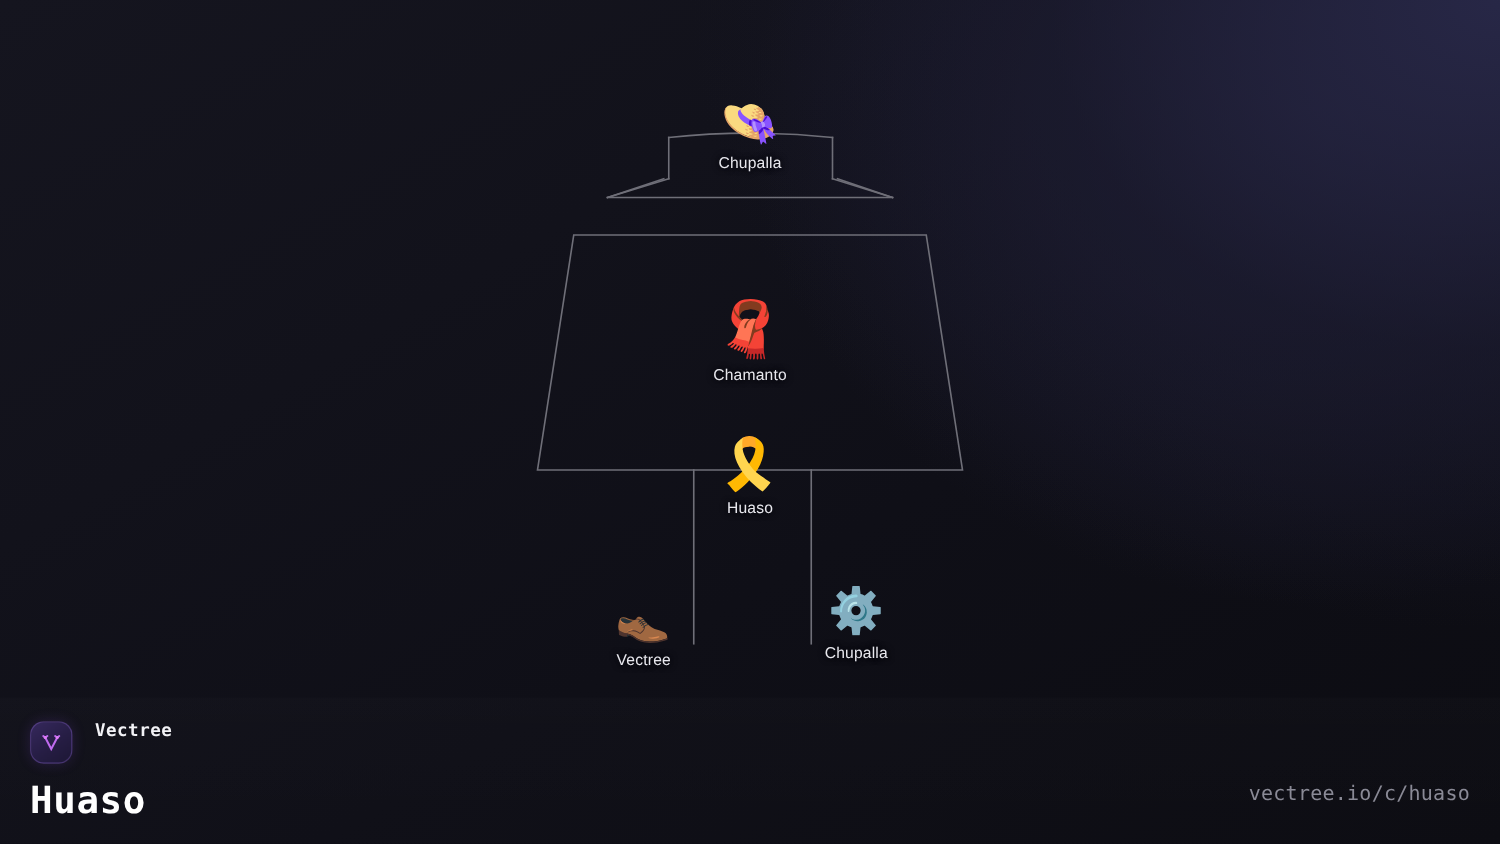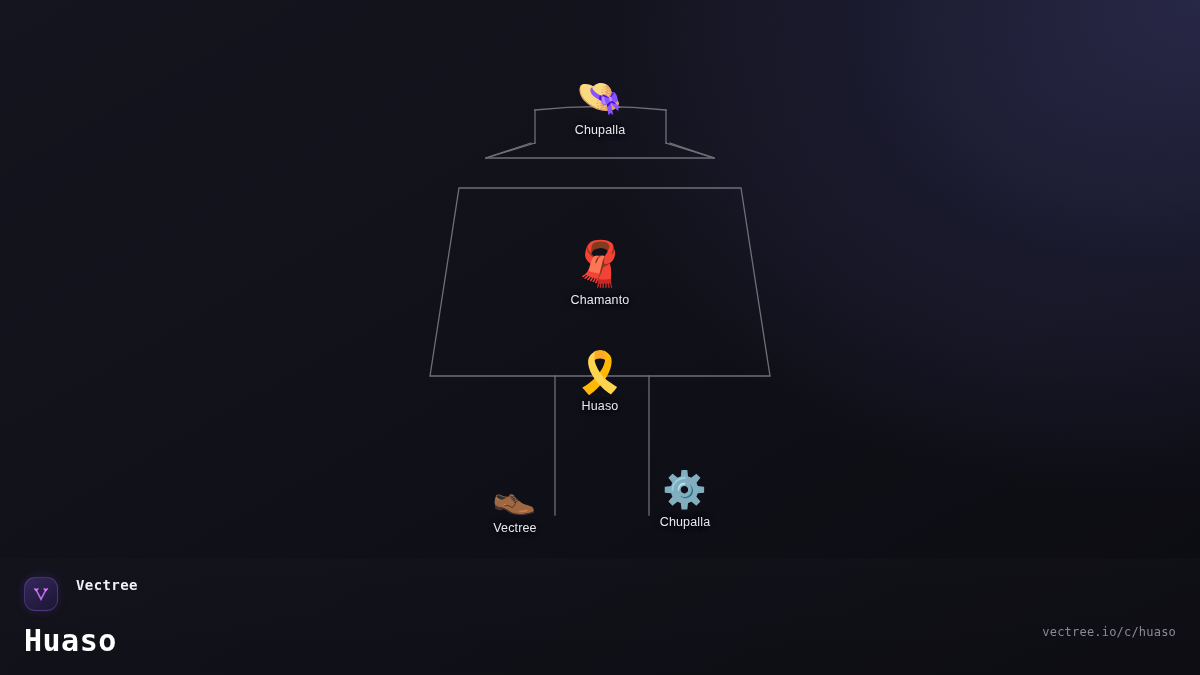--- a/index.html
+++ b/index.html
@@ -85,21 +85,21 @@
     font-family:"DejaVu Sans Mono","Liberation Mono", monospace;
     font-size:30px; font-weight:bold;
     color:#ffffff; letter-spacing:0.5px;
     line-height:1.1;
     margin-top:12px;
   }
   #site-url {
     position:absolute;
     right:24px; top:625px;
     font-family:"DejaVu Sans Mono","Liberation Mono", monospace;
-    font-size:12px;
+    font-size:16px;
     color:#8a8a96; letter-spacing:0.2px;
   }
 </style>
 </head>
 <body>
 
 <div id="stage">
 
   <div id="lower-band"></div>
 

